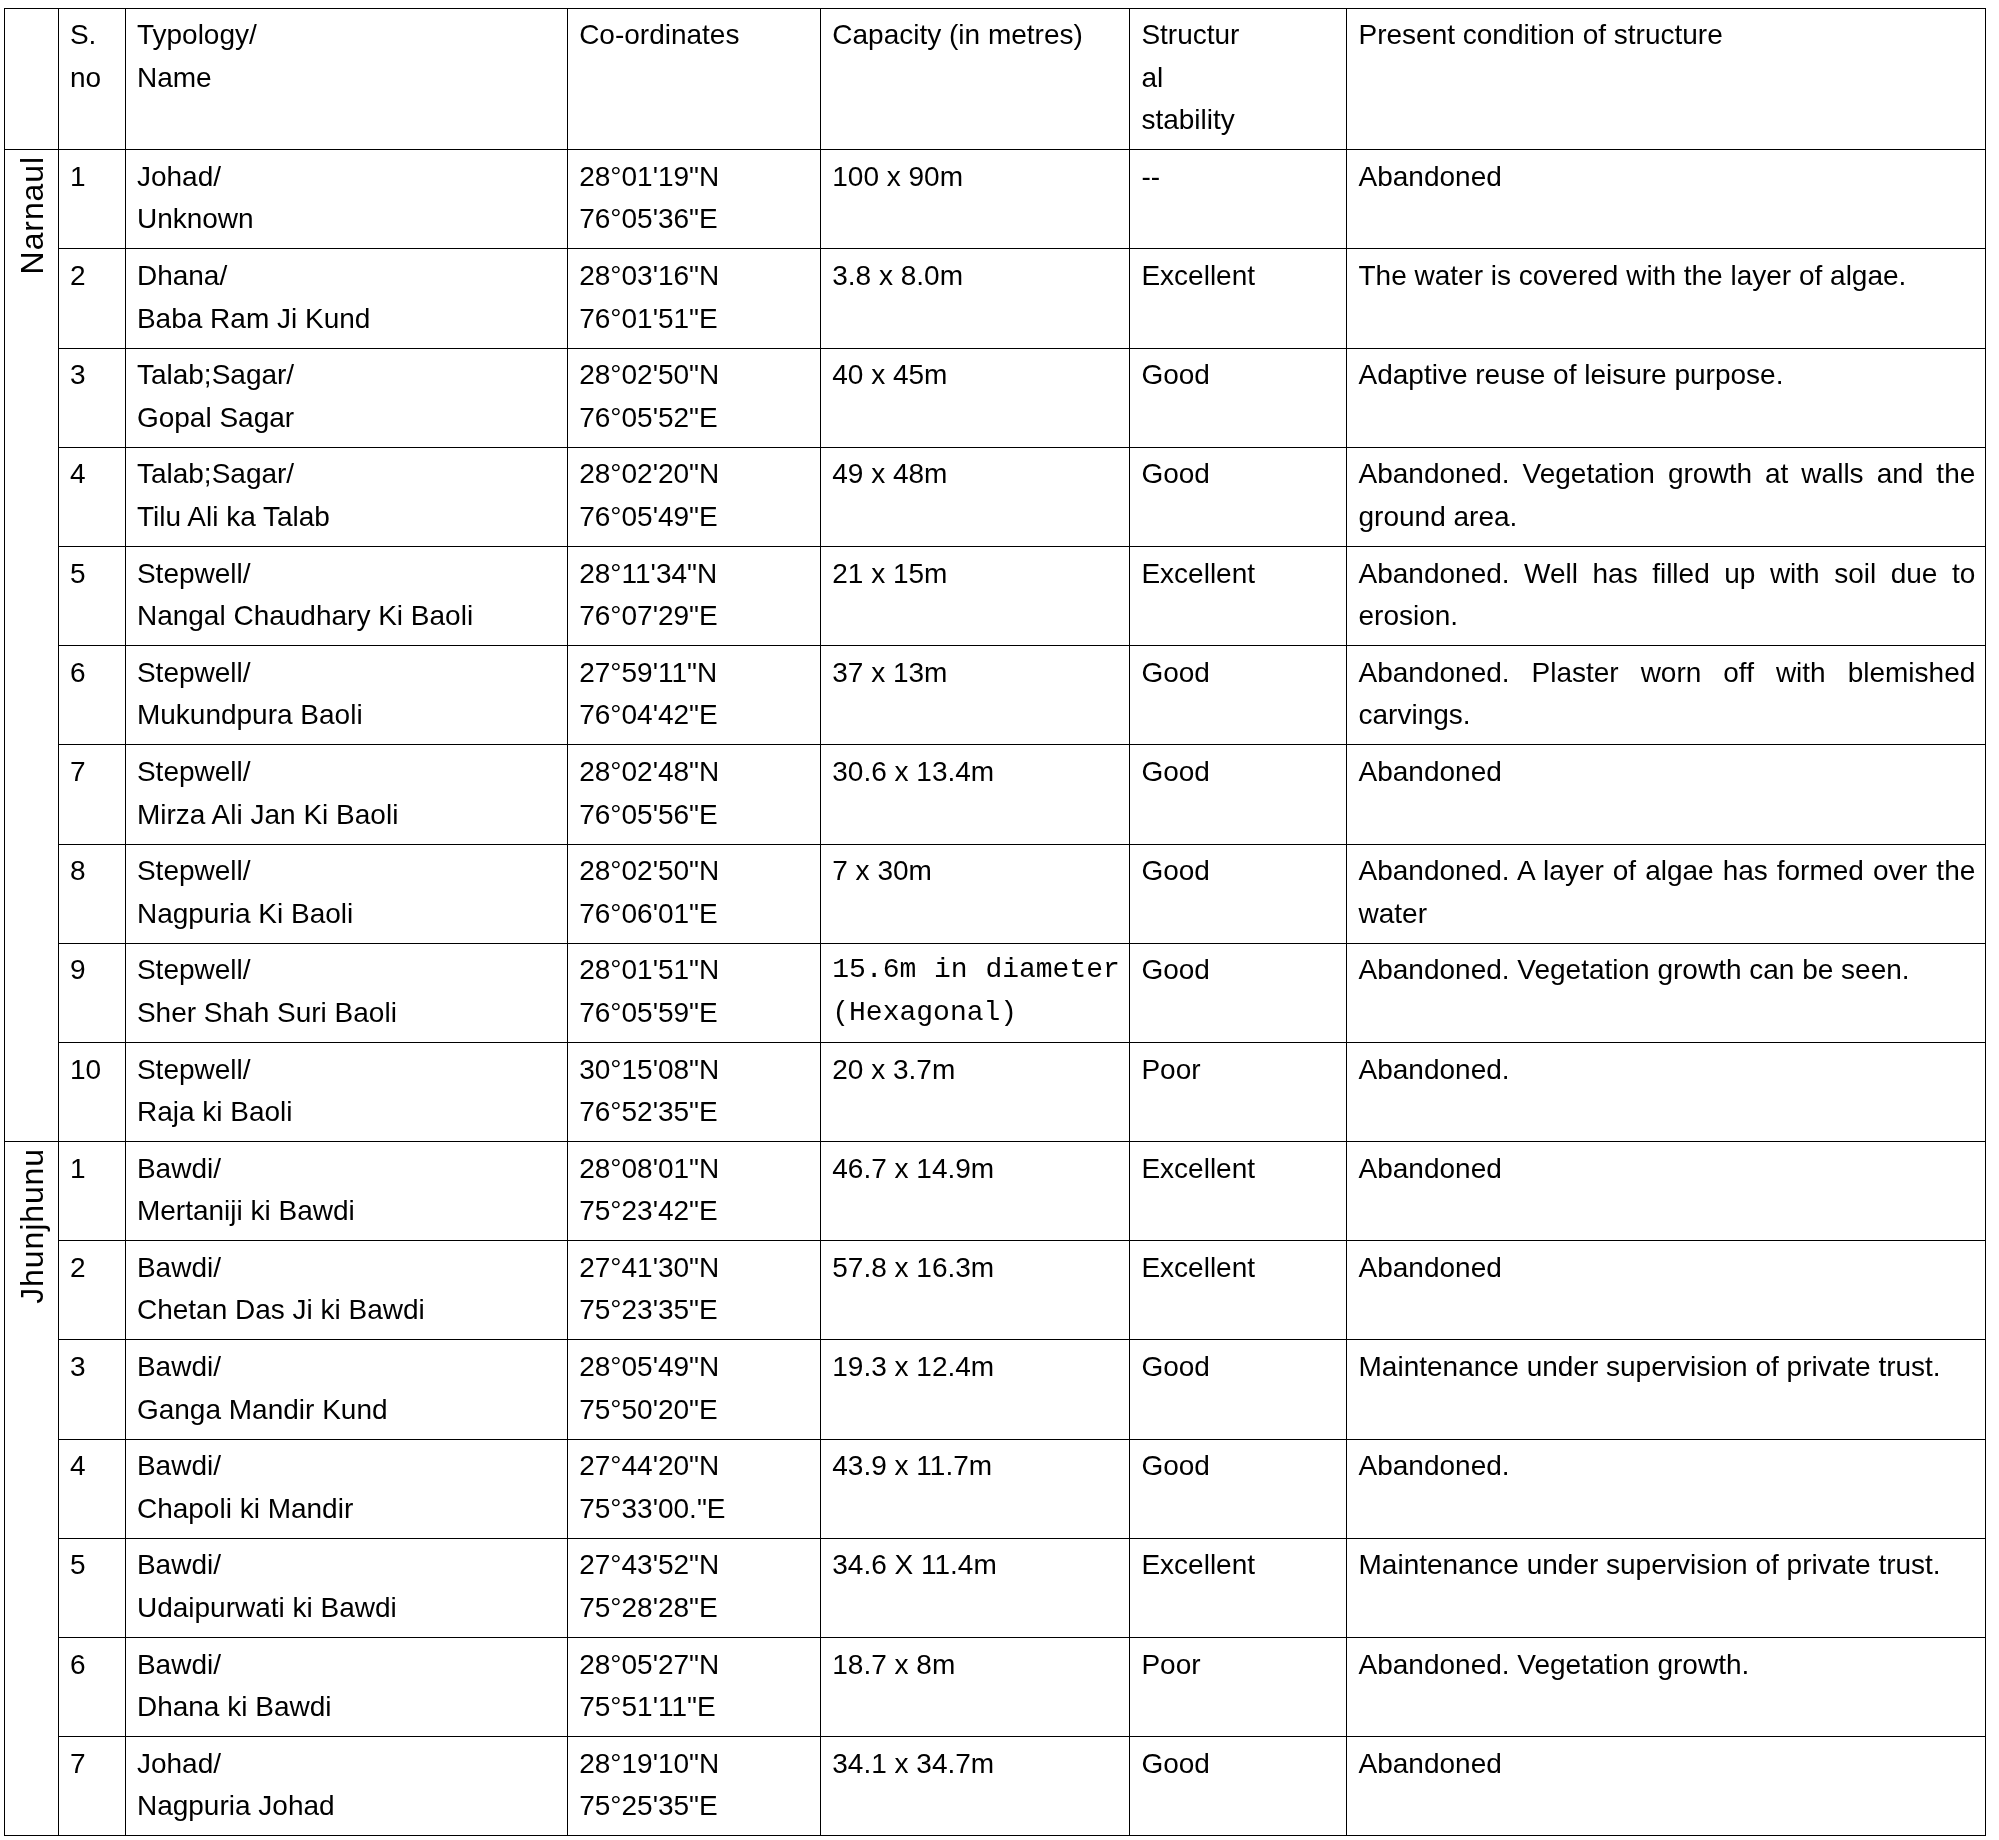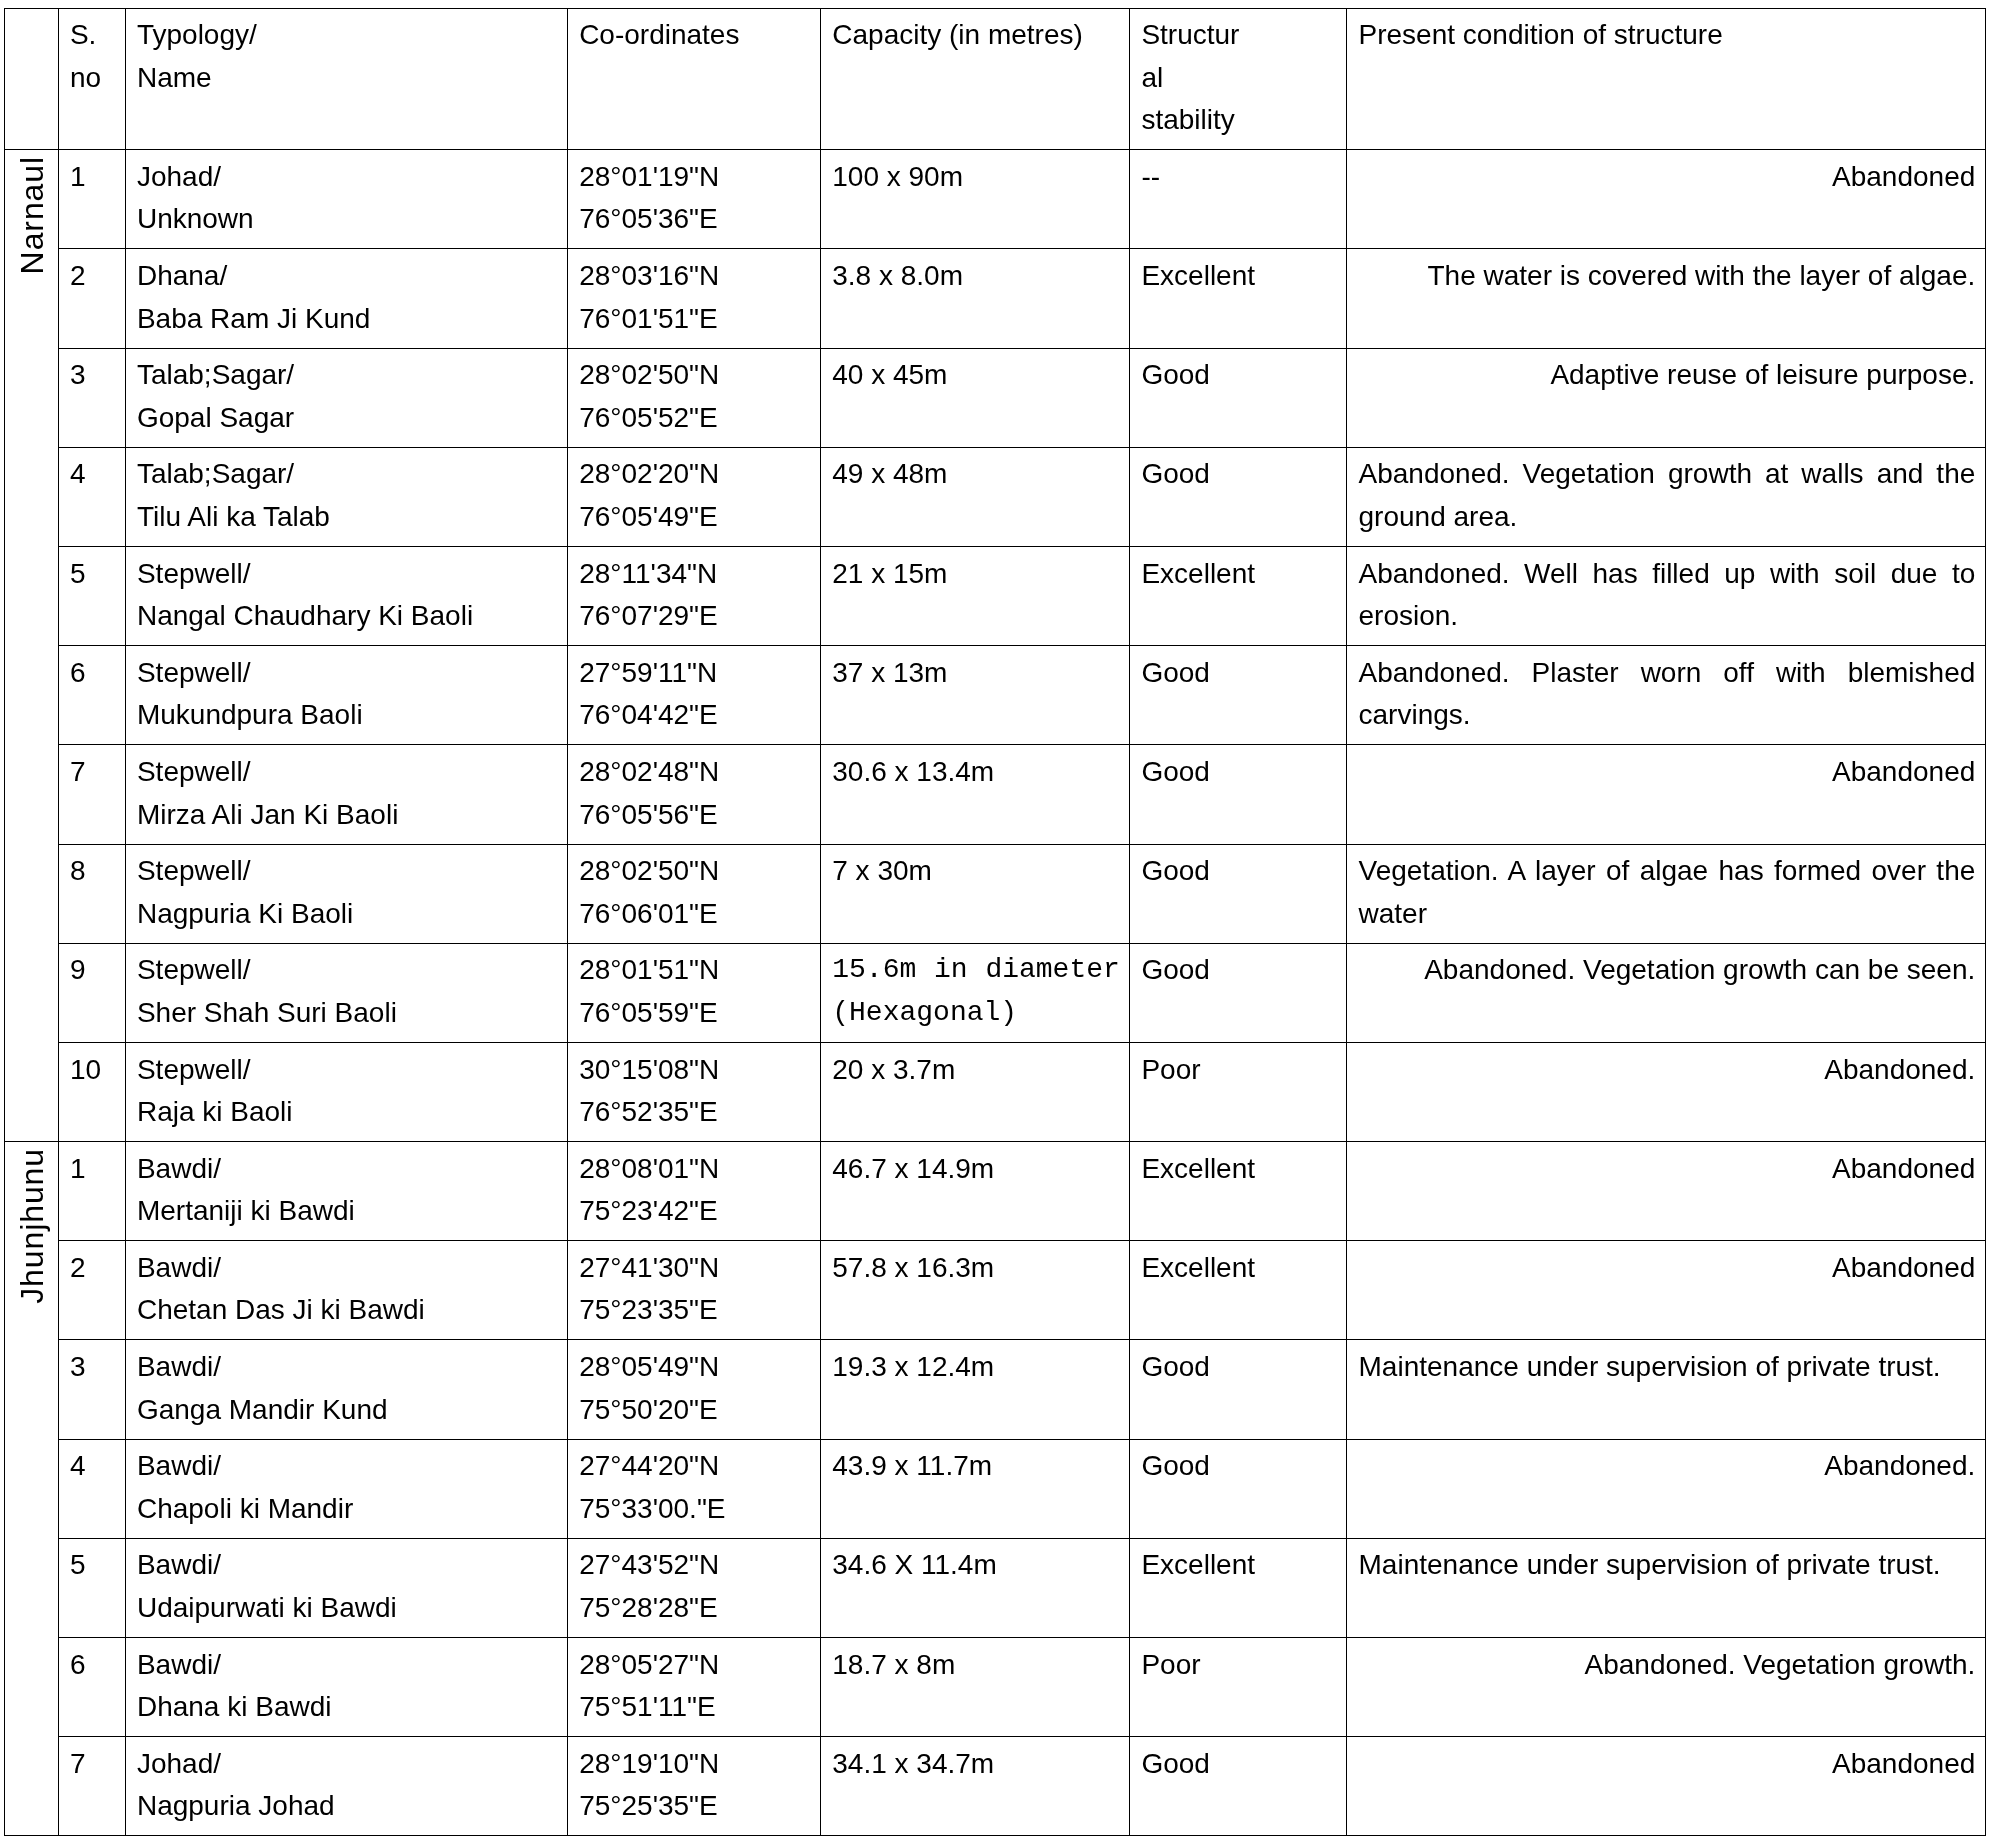--- a/index.html
+++ b/index.html
@@ -84,21 +84,21 @@
     font-size: 28px;
     line-height: 1.52;
     vertical-align: top;
   }
 
   td.cond {
     text-align: justify;
     text-justify: inter-word;
     hyphens: none;
   }
-  td.cond.no-justify { text-align: right; }
+  td.cond.no-justify { text-align: left; }
 
   td.cap { }
   td.cap.justify { text-align: justify; text-justify: inter-word; font-family: Liberation Mono, monospace; }
 
   .line2 { display: block; }
 
   
   tr.r-header td { height: 81px; }
 </style>
 </head>
@@ -261,21 +261,21 @@
           <td>
             <span class="line2">Stepwell/</span>
             <span class="line2">Nagpuria Ki Baoli</span>
           </td>
           <td>
             <span class="line2">28°02'50"N</span>
             <span class="line2">76°06'01"E</span>
           </td>
           <td class="cap">7 x 30m</td>
           <td>Good</td>
-          <td class="cond">Vegetation.  A layer of algae has formed over the water</td>
+          <td class="cond">Abandoned.  A layer of algae has formed over the water</td>
         </tr>
         <tr>
           <td>
             <span class="line2">9</span>
           </td>
           <td>
             <span class="line2">Stepwell/</span>
             <span class="line2">Sher Shah Suri Baoli</span>
           </td>
           <td>

